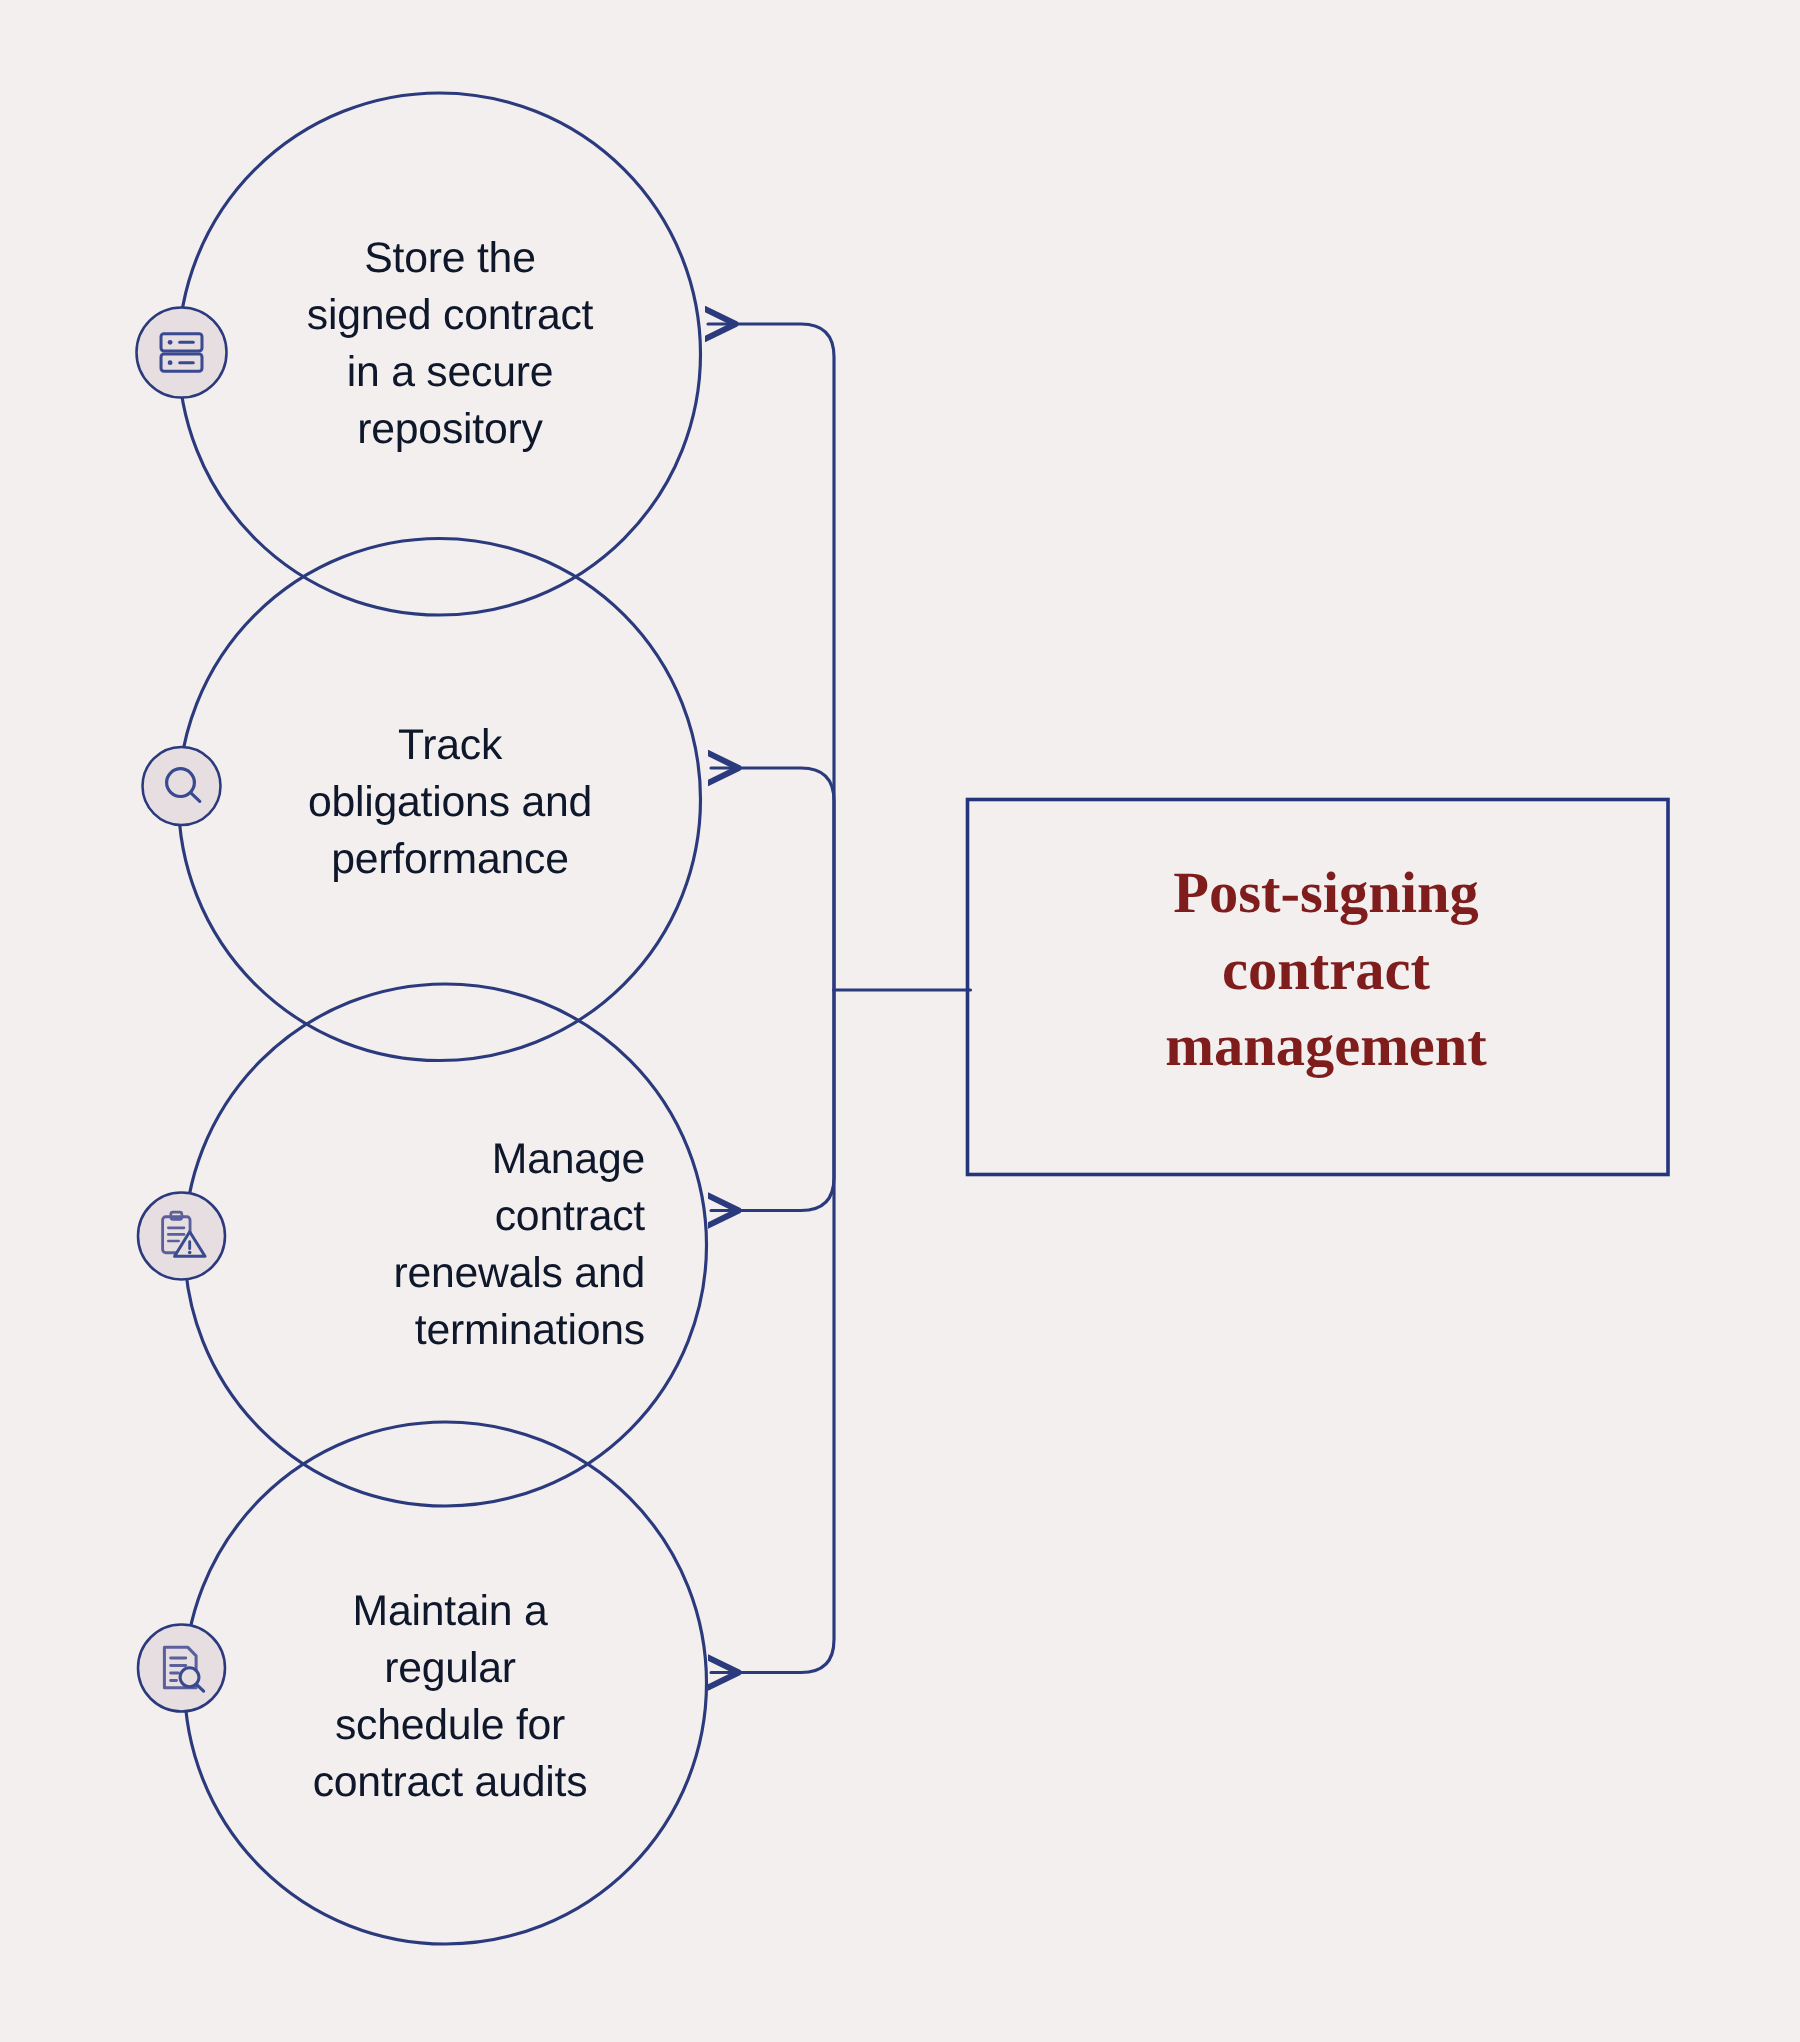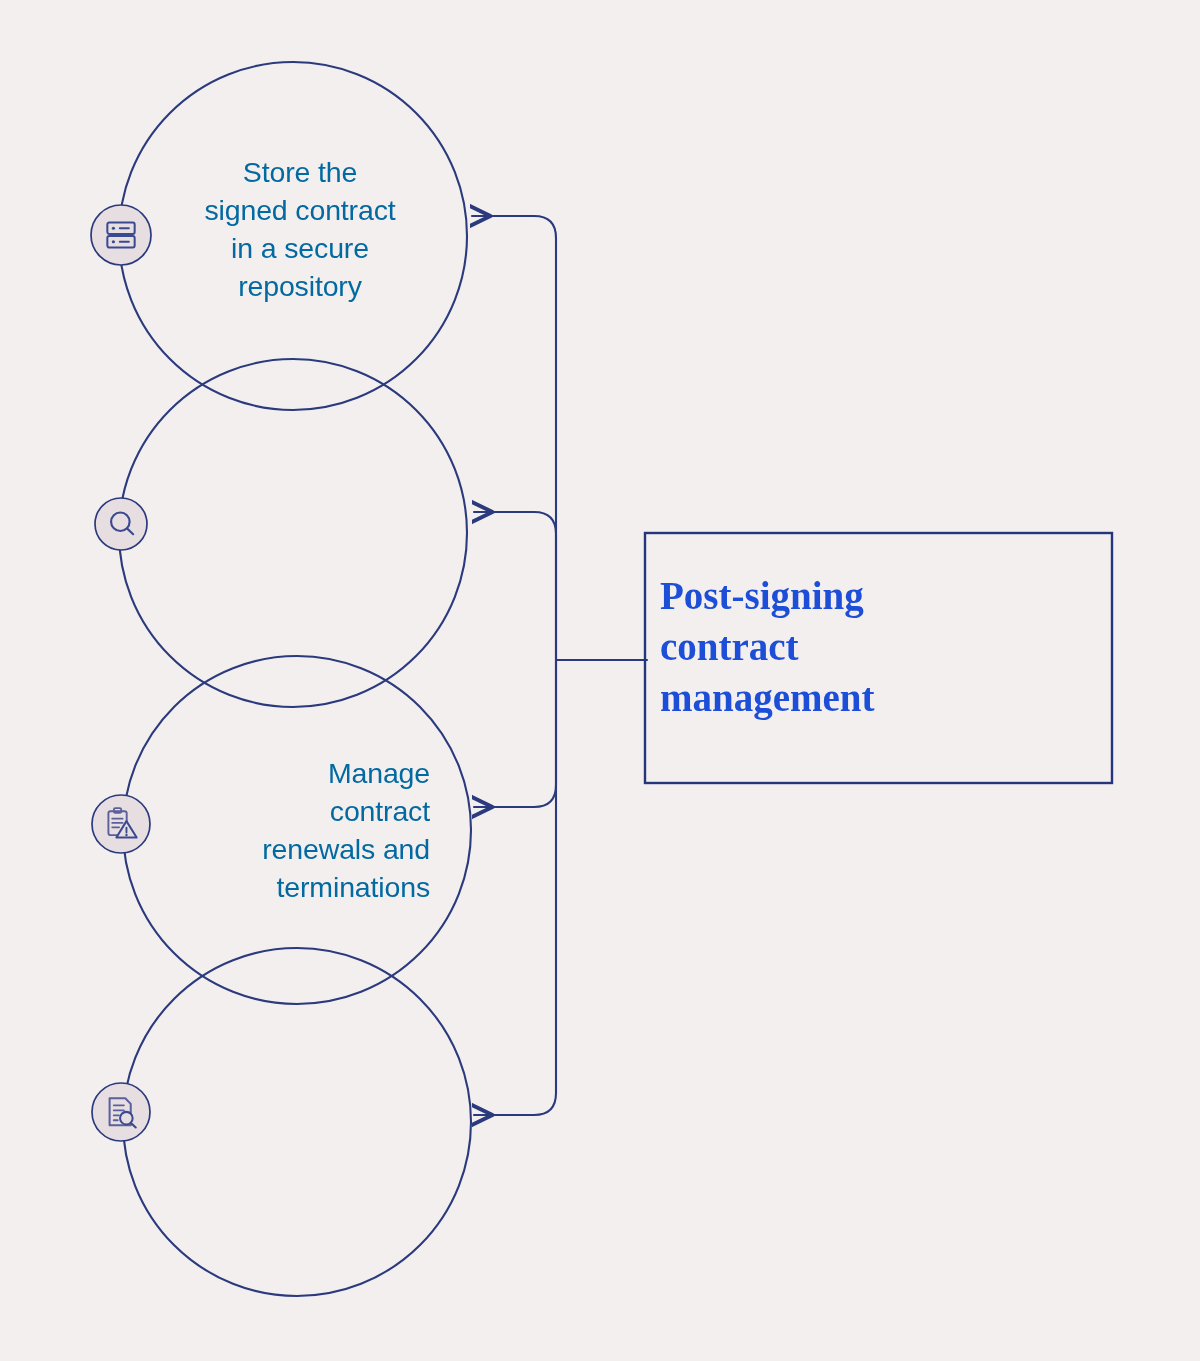--- a/index.html
+++ b/index.html
@@ -25,40 +25,40 @@
     position: absolute;
     left: 0;
     top: 0;
     width: 1200px;
     height: 1361px;
   }
   .node-text {
     position: absolute;
     width: 260px;
     text-align: center;
-    color: #0369a1;
+    color: #0f172a;
     font-family: "Liberation Sans", sans-serif;
     font-size: 28.5px;
     line-height: 38px;
     letter-spacing: -0.15px;
     font-weight: 400;
     white-space: pre-line;
   }
   .node-1-text { left: 170px; top: 153px; }
   .node-2-text { left: 170px; top: 478px; }
   .node-3-text { left: 170px; top: 754px; text-align: right; }
   .node-4-text { left: 170px; top: 1055px; }
 
   .center-title {
     position: absolute;
     left: 660px;
     top: 570px;
     width: 448px;
-    text-align: left;
-    color: #1d4ed8;
+    text-align: center;
+    color: #7f1d1d;
     font-family: "Liberation Serif", serif;
     font-weight: 700;
     font-size: 39px;
     line-height: 51px;
     white-space: pre-line;
   }
   .badge-icon {
     position: absolute;
     width: 38px;
     height: 38px;
@@ -136,22 +136,29 @@
     <line x1="9.9" y1="18.8" x2="14.2" y2="18.8" stroke="#5b5f9c" stroke-width="1.6" stroke-linecap="round"></line>
     <line x1="9.9" y1="23" x2="13.2" y2="23" stroke="#5b5f9c" stroke-width="1.6" stroke-linecap="round"></line>
     <circle cx="20.5" cy="21.2" r="5.3" fill="#e7dee1" stroke="#3a4a90" stroke-width="1.7"></circle>
     <line x1="24.4" y1="25.2" x2="28.4" y2="29" stroke="#3a4a90" stroke-width="1.8" stroke-linecap="round"></line>
   </svg>
 
   <div class="node-text node-1-text">Store the
 signed contract
 in a secure
 repository</div>
+  <div class="node-text node-2-text">Track
+obligations and
+performance</div>
   <div class="node-text node-3-text">Manage
 contract
 renewals and
 terminations</div>
+  <div class="node-text node-4-text">Maintain a
+regular
+schedule for
+contract audits</div>
 
   <div class="center-title">Post-signing
 contract
 management</div>
 
 </div>
 
 </body></html>

